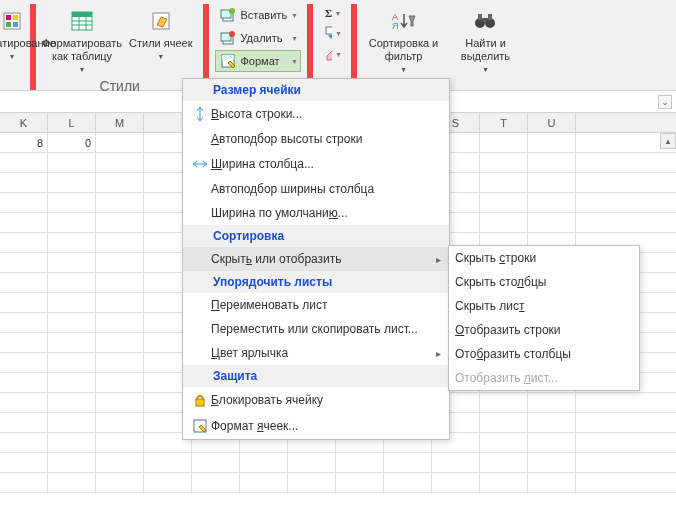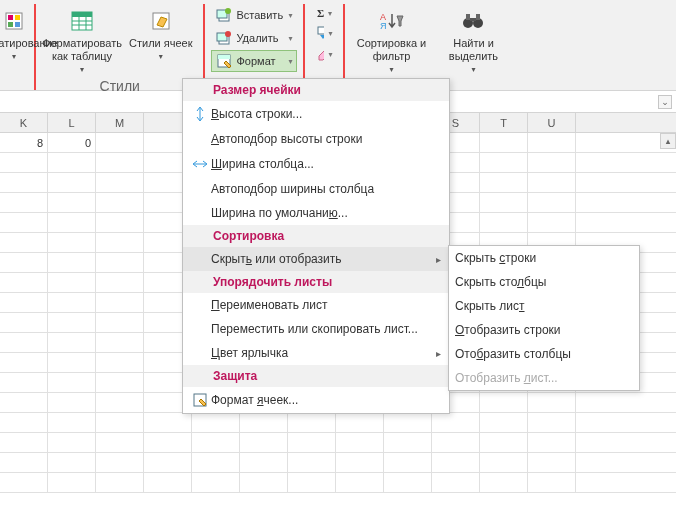--- a/index.html
+++ b/index.html
@@ -1,37 +1,37 @@
 <!DOCTYPE html>
 <html><head>
 <meta charset="utf-8">
 <style>
 *{box-sizing:border-box;margin:0;padding:0}
 body{font-family:"Segoe UI",Tahoma,sans-serif;font-size:12px;color:#333;background:#fff;position:relative;width:676px;height:523px;overflow:hidden}
 .ribbon{background:#f1f1f1;border-bottom:1px solid #d4d4d4;height:91px;display:flex;padding-top:4px}
-.rgroup{display:flex;flex-direction:column;align-items:center;padding:0 6px;border-right:2px solid #ef4444;position:relative}
+.rgroup{display:flex;flex-direction:column;align-items:center;padding:0 6px;border-right:6px solid #ef4444;position:relative}
 .rgroup:last-child{border-right:none}
 .rgroup-top{display:flex;align-items:flex-start;flex:1;gap:2px}
 .rgroup-label{font-size:14px;color:#666;text-align:left;padding-bottom:2px;height:16px}
 .btn-big{display:flex;flex-direction:column;align-items:center;padding:2px 4px;min-width:42px;max-width:80px;text-align:center;line-height:1.2;gap:2px;background:transparent;border:1px solid transparent;cursor:default}
 .btn-big .icon-wrap{height:28px;display:flex;align-items:center;justify-content:center}
 .btn-big span.label{font-size:11px;color:#333}
 .btn-big .caret{font-size:8px;color:#555}
 .btn-small{display:flex;align-items:center;gap:4px;padding:2px 4px;font-size:11px;background:transparent;border:1px solid transparent;cursor:default;width:100%}
 .btn-small.active{background:#d0e8c8;border-color:#8fc27b}
 .col{display:flex;flex-direction:column;gap:1px}
 .formula-bar{height:22px;border-bottom:1px solid #d4d4d4;background:#fff;display:flex;align-items:center;justify-content:flex-end;padding-right:4px}
 .formula-bar .drop{width:14px;height:14px;border:1px solid #c6c6c6;background:#f5f5f5;text-align:center;font-size:9px;line-height:12px;color:#666}
 .sheet{position:relative}
 .colheaders{display:flex;height:20px;background:#f0f0f0;border-bottom:1px solid #d4d4d4}
 .colheaders div{width:48px;border-right:1px solid #d4d4d4;text-align:center;font-size:11px;color:#555;line-height:20px}
 .rows .row{display:flex;height:20px;border-bottom:1px solid #e0e0e0}
 .rows .cell{width:48px;border-right:1px solid #e0e0e0;text-align:right;font-size:11px;padding-right:4px;line-height:20px}
 .menu{position:absolute;background:#fff;border:1px solid #bfbfbf;box-shadow:2px 2px 6px rgba(0,0,0,.15);font-size:12px;z-index:10}
-.menu-section{background:#f1f1f1;padding:4px 10px 4px 30px;font-weight:600;color:#be185d;font-size:12px}
+.menu-section{background:#f1f1f1;padding:4px 10px 4px 30px;font-weight:600;color:#1d4ed8;font-size:12px}
 .menu-item{display:flex;align-items:center;padding:5px 10px 5px 6px;cursor:default;position:relative}
 .menu-item .mi-icon{width:22px;display:flex;align-items:center;justify-content:center}
 .menu-item:hover,.menu-item.highlighted{background:#e5e5e5}
 .menu-item.hassub::after{content:"▸";position:absolute;right:8px;font-size:10px;color:#666}
 .menu-item.disabled{color:#aaa}
 .submenu{position:absolute;left:100%;top:0;margin-left:-1px}
 .u{text-decoration:underline}
 .scroll-btn{position:absolute;right:0;width:16px;height:16px;background:#f0f0f0;border:1px solid #cecece;font-size:9px;color:#666;text-align:center;line-height:14px}
 svg{display:block}
 </style>
@@ -523,19 +523,28 @@
     </div>
   <div class="menu-item hassub">
       <span class="mi-icon"></span>
       <span><span class="u">Ц</span>вет ярлычка</span>
     </div>
 
   <div class="menu-section">Защита</div>
   <div class="menu-item">
       <span class="mi-icon">
         <svg width="16" height="16">
+          <rect x="4" y="7" width="8" height="7" fill="#fc0" stroke="#a70"></rect>
+          <path d="M5 7 A3 3 0 0 1 11 7" stroke="#a70" fill="none" stroke-width="1.5"></path>
+        </svg>
+      </span>
+      <span><span class="u">Б</span>локировать ячейку</span>
+    </div>
+  <div class="menu-item">
+      <span class="mi-icon">
+        <svg width="16" height="16">
           <rect x="2" y="2" width="12" height="12" fill="#fff" stroke="#578"></rect>
           <path d="M9 7 L14 12 L12 14 L7 9 Z" fill="#f8c050" stroke="#a70"></path>
         </svg>
       </span>
       <span>Формат <span class="u">я</span>чеек...</span>
     </div>
 </div>
 
 </body></html>

